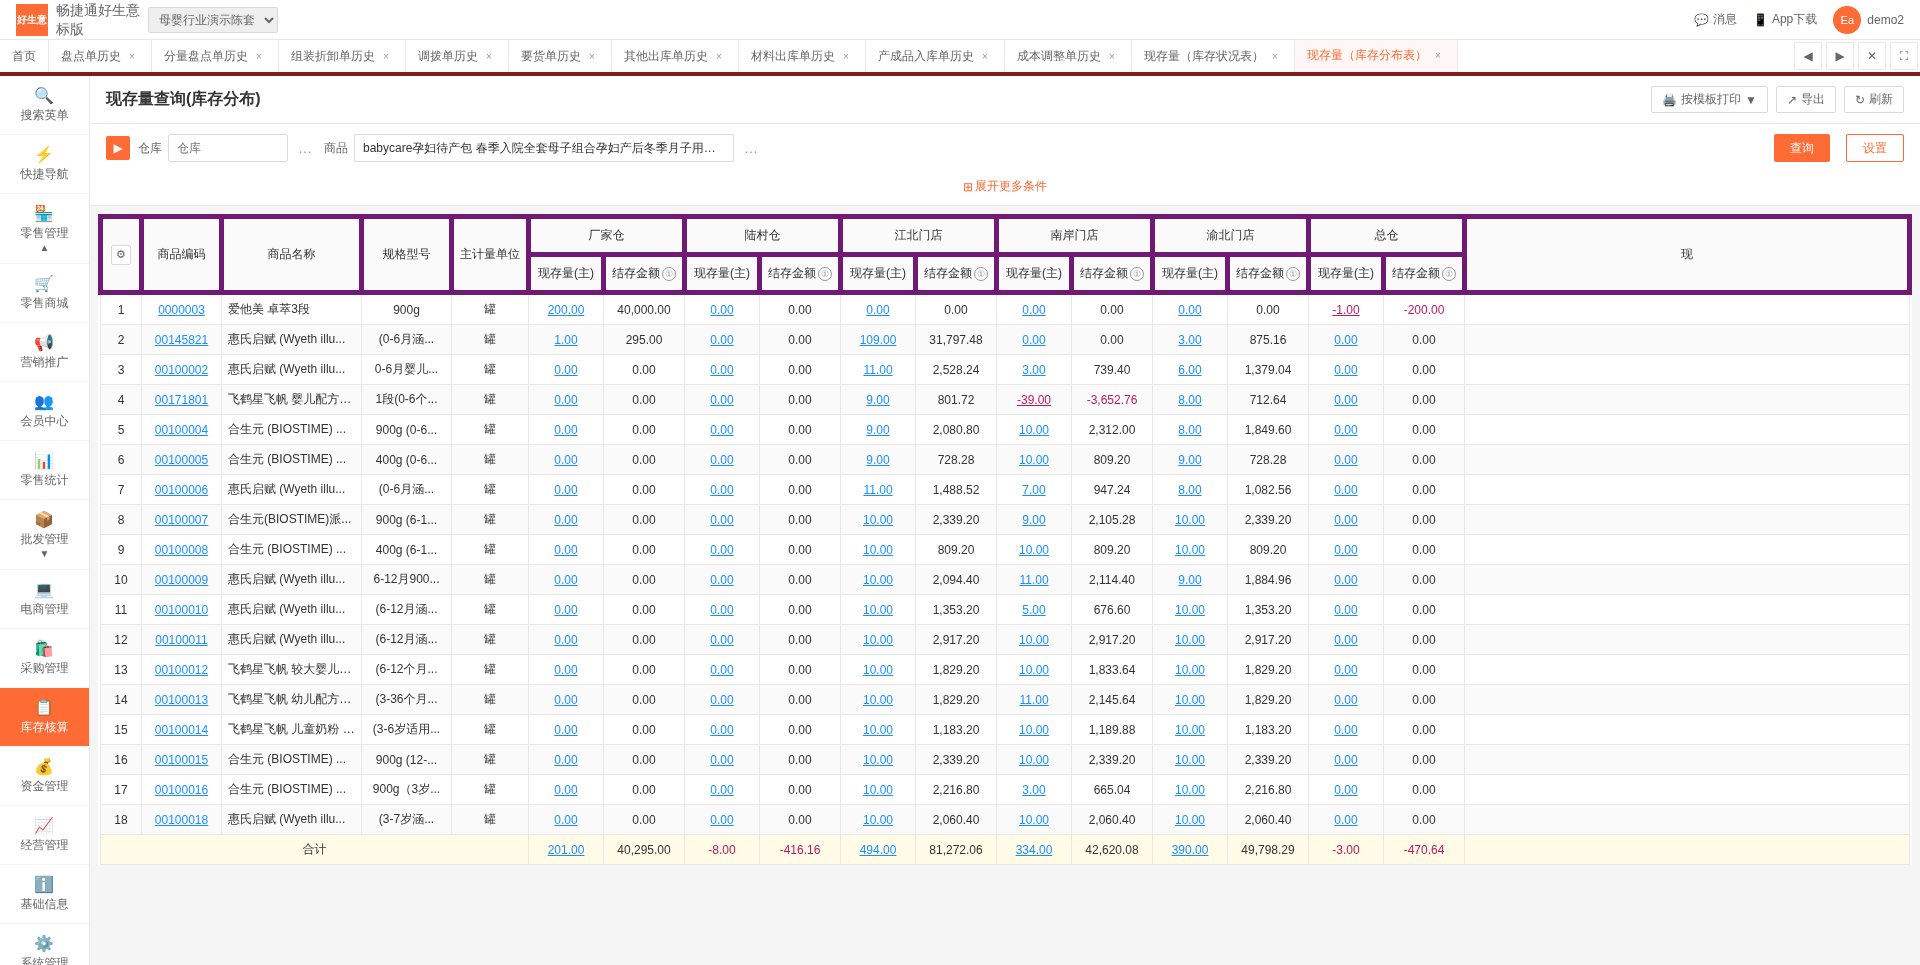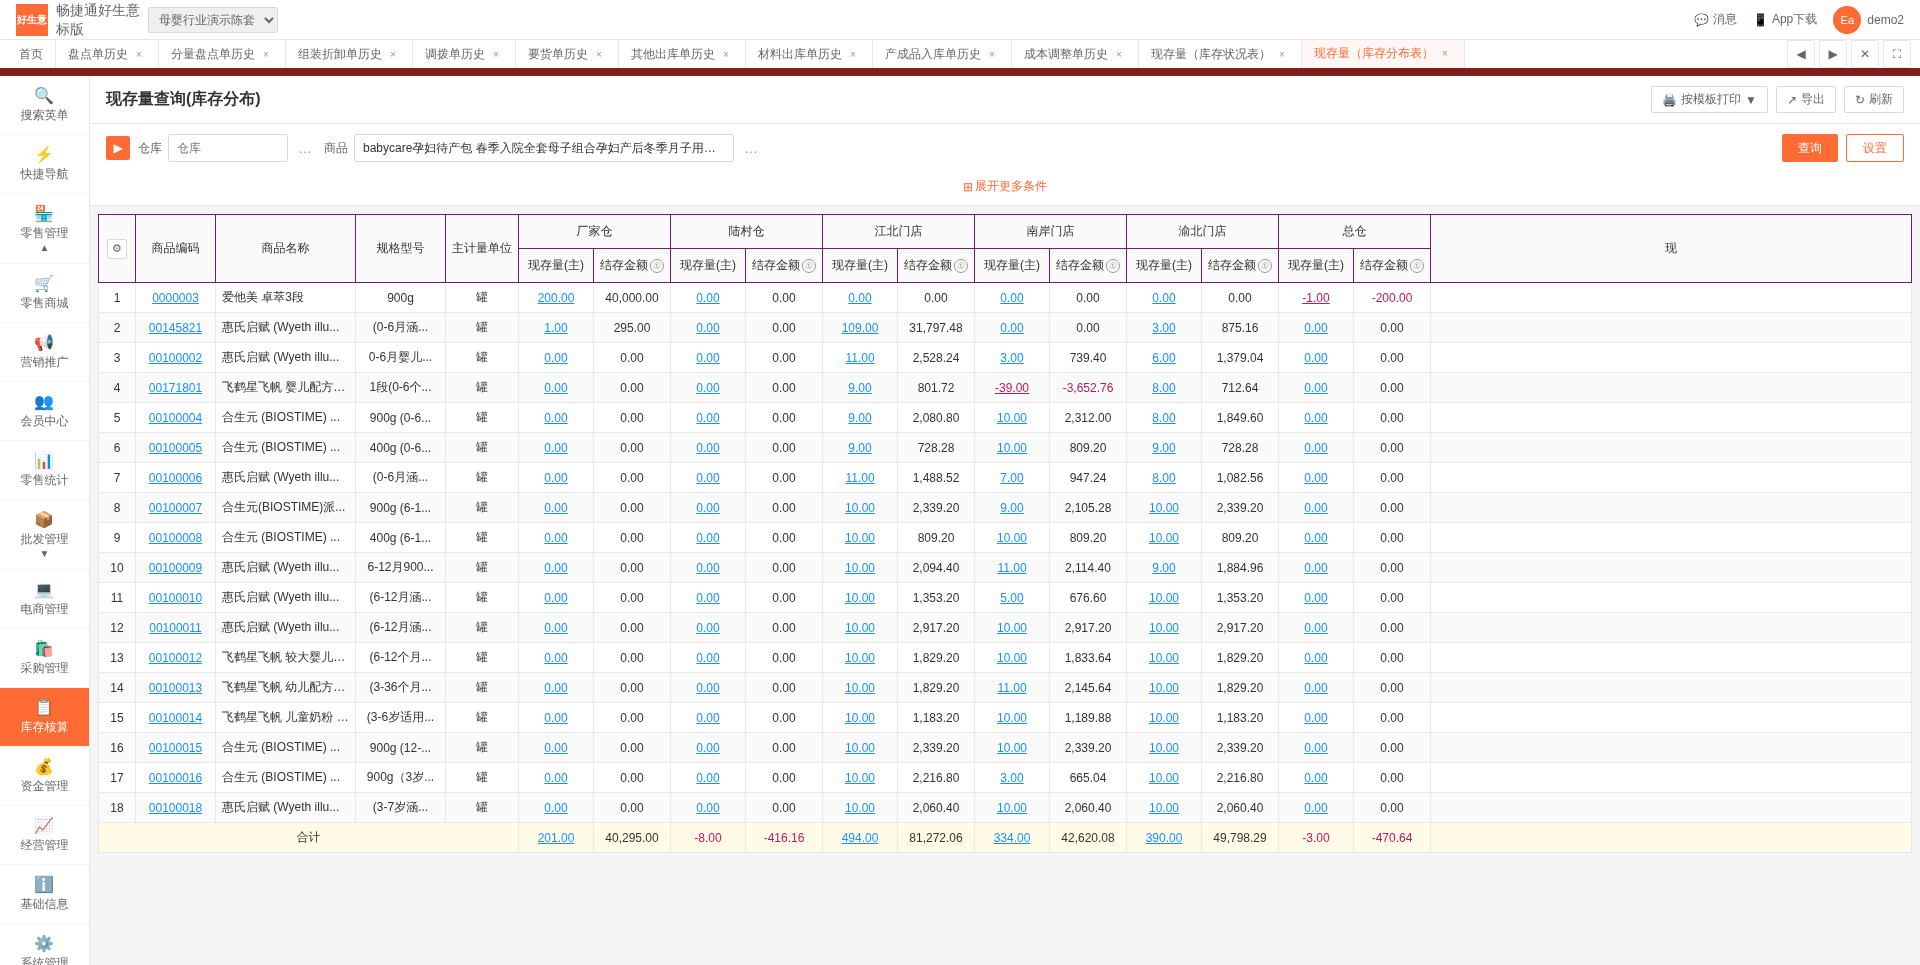--- a/index.html
+++ b/index.html
@@ -8,21 +8,21 @@
     
     .top-bar { height: 40px; background: #fff; display: flex; align-items: center; padding: 0 16px; border-bottom: 1px solid #e8e8e8; justify-content: space-between; }
     .top-bar-left { display: flex; align-items: center; gap: 8px; }
     .logo-icon { width: 32px; height: 32px; background: #ff6b35; border-radius: 0; display: flex; align-items: center; justify-content: center; color: #fff; font-size: 10px; font-weight: bold; }
     .logo-text { font-size: 14px; color: #666; line-height: 1.3; }
     .top-bar-right { display: flex; align-items: center; gap: 16px; color: #666; font-size: 12px; }
     .top-bar-right span { cursor: pointer; display: flex; align-items: center; gap: 4px; }
     .avatar { width: 28px; height: 28px; border-radius: 50%; background: #ff6b35; display: flex; align-items: center; justify-content: center; color: #fff; font-size: 11px; }
 
     
-    .tab-bar { height: 36px; background: #fff; display: flex; align-items: center; border-bottom: 8px solid #7f1d1d; overflow-x: auto; white-space: nowrap; padding: 0 7px; }
+    .tab-bar { height: 36px; background: #fff; display: flex; align-items: center; border-bottom: 4px solid #7f1d1d; overflow-x: auto; white-space: nowrap; padding: 0 0; }
     .tab-bar::-webkit-scrollbar { display: none; }
     .tab-item { display: inline-flex; align-items: center; padding: 0 12px; height: 36px; font-size: 12px; color: #666; cursor: pointer; border-right: 1px solid #e8e8e8; gap: 4px; flex-shrink: 0; }
     .tab-item.active { color: #ff6b35; background: #fff7f5; border-bottom: 2px solid #ff6b35; }
     .tab-item .close-btn { font-size: 10px; color: #999; cursor: pointer; width: 14px; height: 14px; display: flex; align-items: center; justify-content: center; border-radius: 50%; }
     .tab-home { padding: 0 12px; color: #666; font-size: 12px; cursor: pointer; flex-shrink: 0; border-right: 1px solid #e8e8e8; height: 36px; display: flex; align-items: center; }
     .tab-nav-btns { display: flex; margin-left: auto; flex-shrink: 0; }
     .tab-nav-btn { width: 28px; height: 28px; display: flex; align-items: center; justify-content: center; cursor: pointer; color: #666; border: 1px solid #e8e8e8; margin: 2px; border-radius: 2px; }
 
     
     .main-layout { display: flex; height: calc(100vh - 76px); }
@@ -51,21 +51,21 @@
     .filter-input { border: 1px solid #d9d9d9; border-radius: 2px; padding: 4px 8px; font-size: 12px; color: #333; width: 120px; height: 28px; }
     .filter-input-wide { width: 300px; }
     .more-btn { color: #ff6b35; cursor: pointer; font-size: 12px; display: flex; align-items: center; gap: 2px; }
     .btn-search { background: #ff6b35; color: #fff; border: none; padding: 5px 16px; border-radius: 2px; cursor: pointer; font-size: 12px; height: 28px; }
     .btn-settings { background: #fff; color: #ff6b35; border: 1px solid #ff6b35; padding: 5px 16px; border-radius: 2px; cursor: pointer; font-size: 12px; height: 28px; }
     .filter-ellipsis { color: #999; cursor: pointer; padding: 4px; font-size: 14px; }
 
     
     .table-wrapper { flex: 1; overflow: auto; padding: 8px; }
     .data-table { width: 100%; border-collapse: collapse; background: #fff; font-size: 12px; }
-    .data-table th { background: #fafafa; padding: 8px 6px; border: 1px solid #701a75; font-weight: 500; color: #333; text-align: center; white-space: nowrap; }
+    .data-table th { background: #fafafa; padding: 8px 6px; border: 5px solid #701a75; font-weight: 500; color: #333; text-align: center; white-space: nowrap; }
     .data-table td { padding: 6px; border: 1px solid #e8e8e8; color: #333; text-align: center; white-space: nowrap; }
     .data-table tr:nth-child(even) td { background: #fafafa; }
     .data-table .underline { text-decoration: underline; color: #1890ff; cursor: pointer; }
     .data-table .negative { color: #be185d; }
     .th-group { background: #f0f7ff; }
     .th-sub { background: #fafafa; }
     .col-index { width: 30px; }
     .col-code { width: 80px; }
     .col-name { width: 140px; text-align: left; }
     .col-spec { width: 90px; }
@@ -257,21 +257,21 @@
         <div class="filter-item">
           <span class="filter-label">仓库</span>
           <input type="text" class="filter-input" placeholder="仓库" style="">
           <span class="filter-ellipsis">…</span>
         </div>
         <div class="filter-item">
           <span class="filter-label">商品</span>
           <input type="text" class="product-input" value="babycare孕妇待产包 春季入院全套母子组合孕妇产后冬季月子用品 22件套 ..." style="">
           <span class="filter-ellipsis">…</span>
         </div>
-        <div style="margin-left:auto; display:flex; gap:8px; align-items:center;">
+        <div style="margin-left:auto; display:flex; gap:16px; align-items:center;">
           <button class="btn-search">查询</button>
           <button class="btn-settings">设置</button>
         </div>
       </div>
       <div style="width:100%; display:flex; justify-content:center; padding-top:4px;">
         <span class="more-btn">
           <span>⊞</span>
           <span>展开更多条件</span>
         </span>
       </div>

